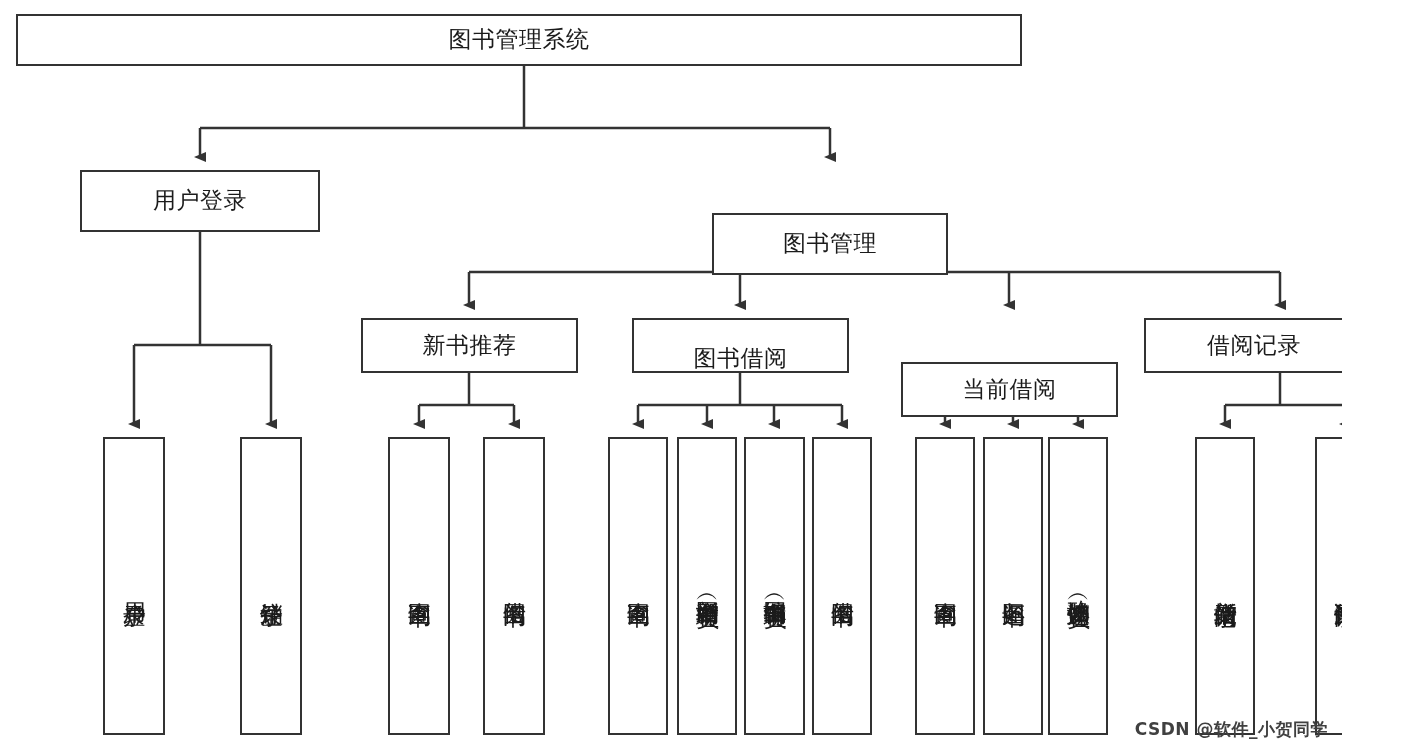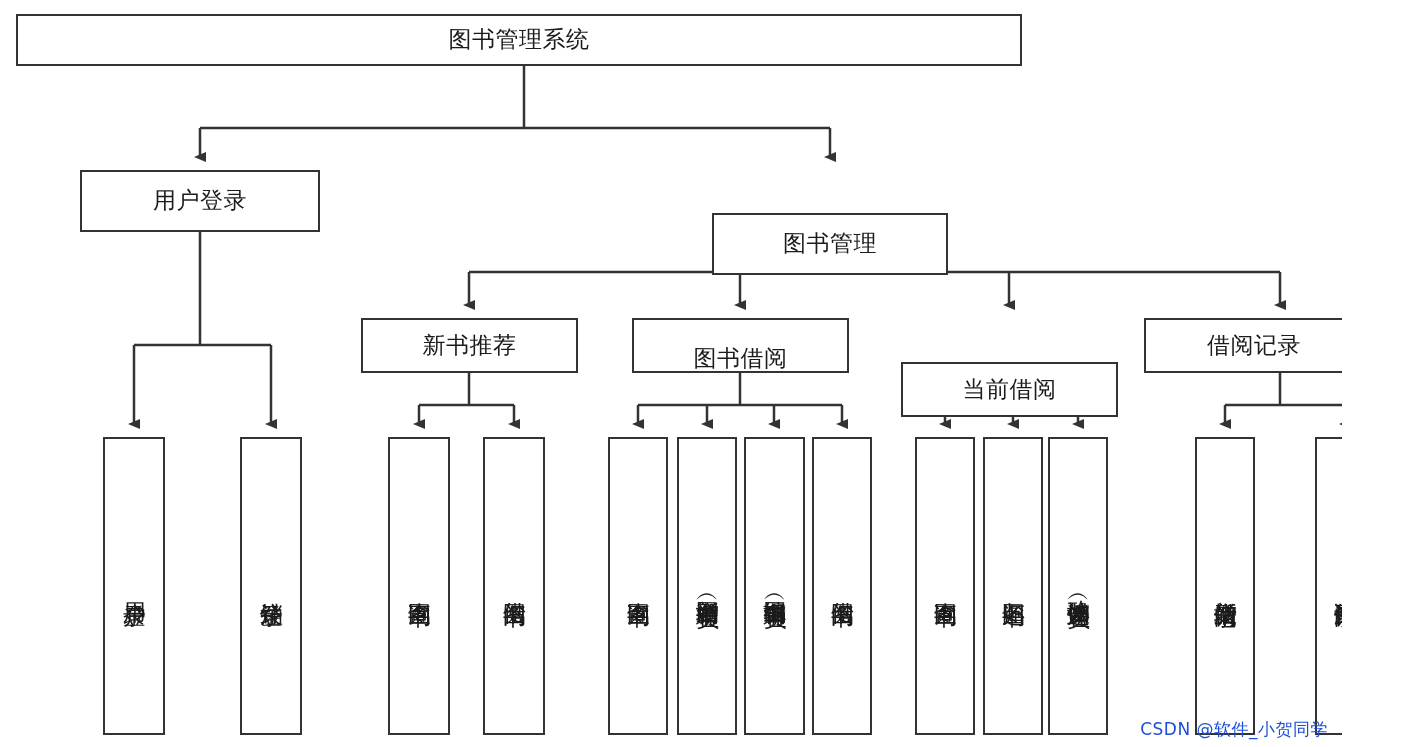--- a/index.html
+++ b/index.html
@@ -46,24 +46,25 @@
     letter-spacing: 1px;
     text-align: center;
     padding: 4px 0;
     white-space: normal;
   }
   .watermark {
     position: absolute;
     right: 14px;
     bottom: 6px;
     font-size: 17px;
-    color: #1d4ed8;
+    color: #404040;
     white-space: nowrap;
     letter-spacing: 0.5px;
     pointer-events: none;
+    font-weight: bold;
   }
 </style>
 </head>
 <body>
 
 <div id="canvas">
 
   <svg id="wires" viewBox="0 0 1405 747">
     <defs>
       <marker id="arrow" markerWidth="12" markerHeight="12" refX="5" refY="6" orient="auto" markerUnits="userSpaceOnUse">

